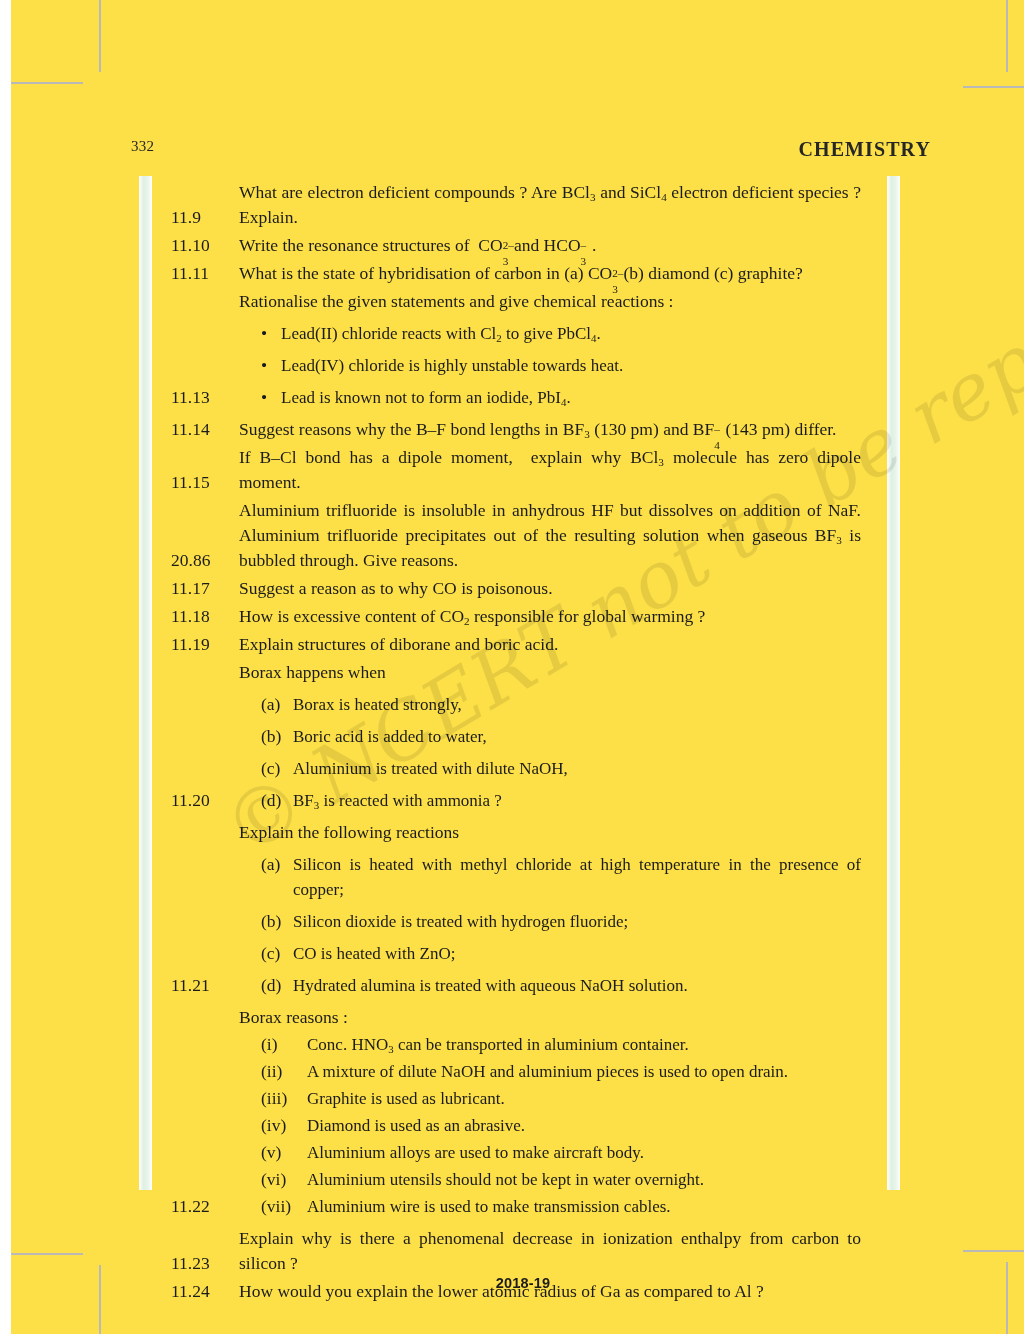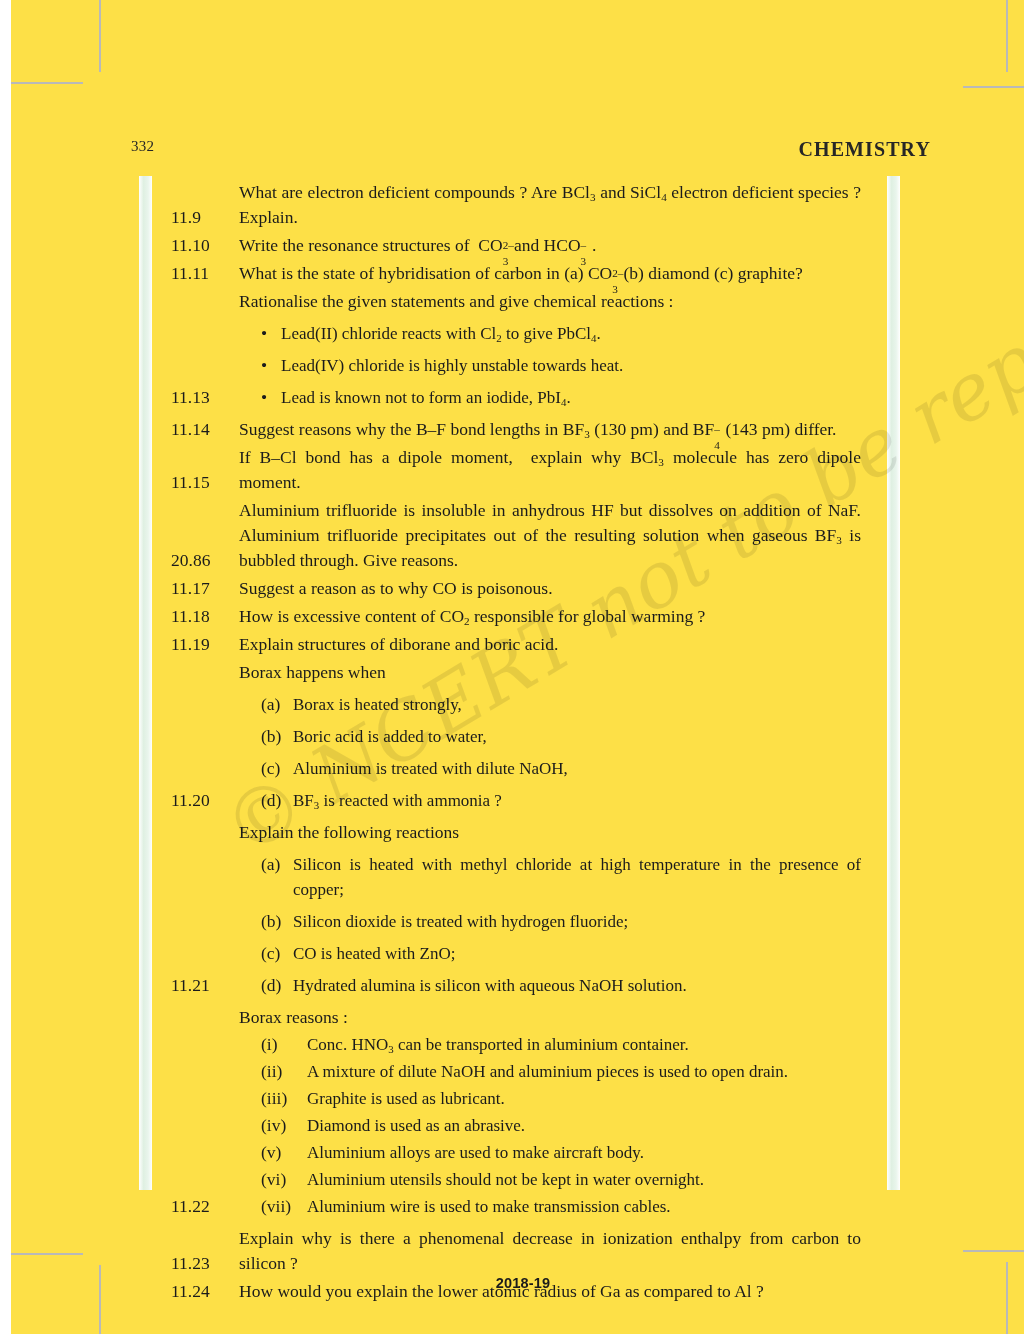--- a/index.html
+++ b/index.html
@@ -313,21 +313,21 @@
           <div class="sub-row">
             <div class="sub-mark alpha">(b)</div>
             <div class="sub-text nojust">Silicon dioxide is treated with hydrogen fluoride;</div>
           </div>
           <div class="sub-row">
             <div class="sub-mark alpha">(c)</div>
             <div class="sub-text nojust">CO is heated with ZnO;</div>
           </div>
           <div class="sub-row">
             <div class="sub-mark alpha">(d)</div>
-            <div class="sub-text nojust">Hydrated alumina is silicon with aqueous NaOH solution.</div>
+            <div class="sub-text nojust">Hydrated alumina is treated with aqueous NaOH solution.</div>
           </div>
         </div>
       </div>
     </div>
 
     <div class="q-row" style="margin-top:7px;">
       <div class="q-num">11.22</div>
       <div class="q-body nojust">
         <div>Borax reasons :</div>
         <div class="sub-list indent-sub">

